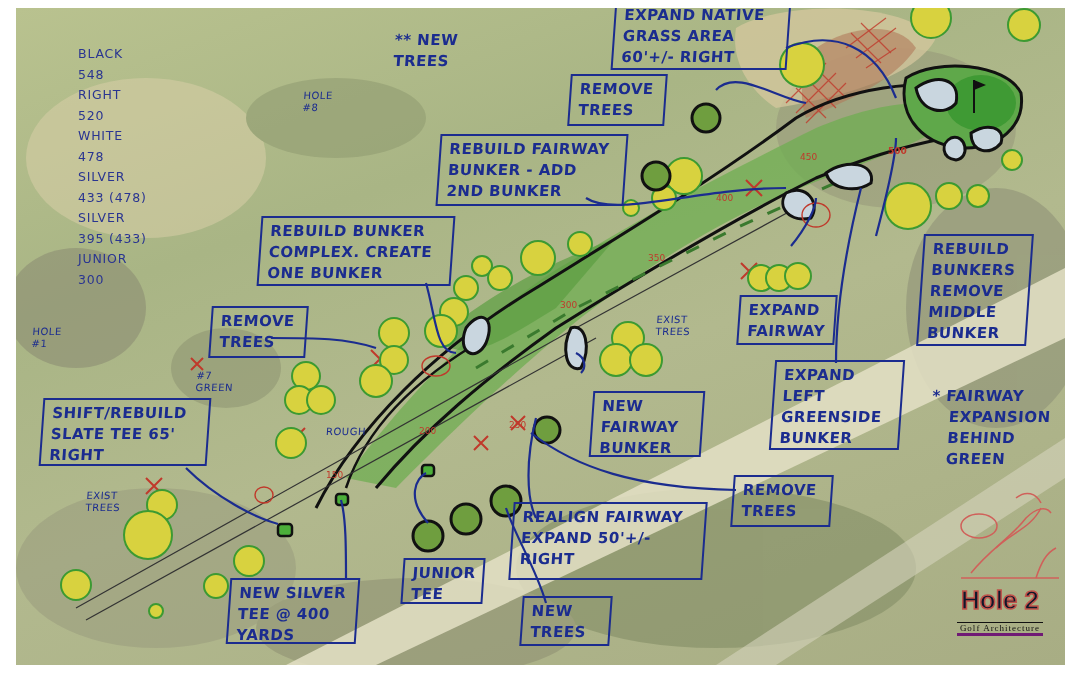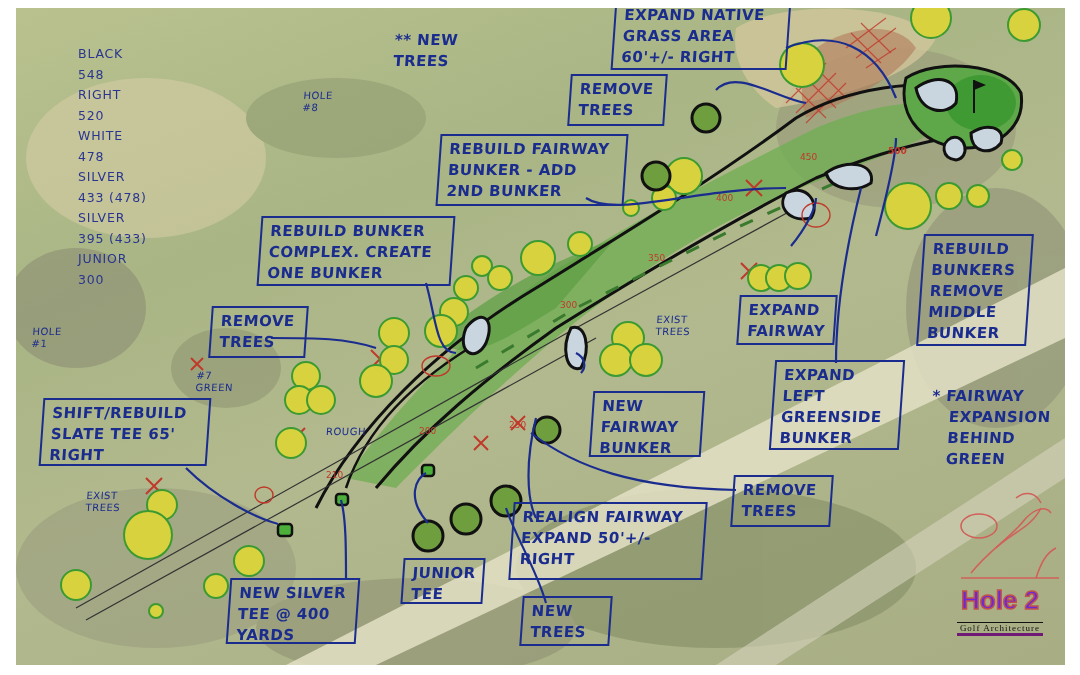--- a/index.html
+++ b/index.html
@@ -14,21 +14,21 @@
   .note .ln{display:block;white-space:nowrap;}
   .free{position:absolute;color:#1b2c8f;font-family:"DejaVu Sans",sans-serif;font-weight:bold;
         font-size:15px;line-height:21px;letter-spacing:0.5px;white-space:nowrap;transform:skewX(-4deg);}
   .small{font-size:10px;line-height:12px;font-weight:normal;}
   .yard{position:absolute;color:#c0392b;font-size:9px;font-family:"DejaVu Sans",sans-serif;}
   .legend{position:absolute;left:62px;top:36px;color:#2a3591;font-size:12.5px;line-height:20.5px;
           font-family:"DejaVu Sans",sans-serif;letter-spacing:0.8px;}
   .legend .row{display:flex;flex-direction:column;}
   .legend .c{width:84px;}
   .brand{position:absolute;left:940px;top:585px;width:120px;text-align:center;}
-  .brand .hole{font-family:"Liberation Sans",sans-serif;font-weight:bold;font-size:26px;color:#6d28d9;
+  .brand .hole{font-family:"Liberation Sans",sans-serif;font-weight:bold;font-size:26px;color:#0f172a;
                -webkit-text-stroke:1.5px #c0524a;letter-spacing:0px;}
   .brand .cw{font-family:"Liberation Serif",serif;font-weight:bold;font-size:30px;color:#111;line-height:28px;}
   .brand .ga{font-family:"Liberation Serif",serif;font-size:9px;color:#111;border-top:1px solid #111;
              border-bottom:3px solid #701a75;display:inline-block;padding:0 3px;letter-spacing:1px;}
 </style>
 </head>
 <body>
 
 <div class="map">
   <svg class="base" width="1049" height="657" viewBox="0 0 1049 657">
@@ -224,21 +224,21 @@
     <span style="display:block">TREES</span>
   </div>
   <div class="free small" style="left:310px;top:418px;">ROUGH</div>
   <div class="free" style="left:914px;top:378px;">
     <span style="display:block">* FAIRWAY</span>
     <span style="display:block;padding-left:18px">EXPANSION</span>
     <span style="display:block;padding-left:18px">BEHIND</span>
     <span style="display:block;padding-left:18px">GREEN</span>
   </div>
 
-  <span class="yard" style="left:310px;top:462px;">210</span>
+  <span class="yard" style="left:310px;top:462px;">150</span>
   <span class="yard" style="left:403px;top:418px;">200</span>
   <span class="yard" style="left:493px;top:368px;margin-top:44px;">250</span>
   <span class="yard" style="left:544px;top:292px;">300</span>
   <span class="yard" style="left:622px;top:245px;margin-left:10px;">350</span>
   <span class="yard" style="left:700px;top:185px;">400</span>
   <span class="yard" style="left:784px;top:144px;">450</span>
   <span class="yard" style="left:872px;top:138px;font-weight:bold;">500</span>
 
   <div class="note" style="left:597px;top:-8px;width:176px;height:70px;">
     <span class="ln">EXPAND NATIVE</span>

